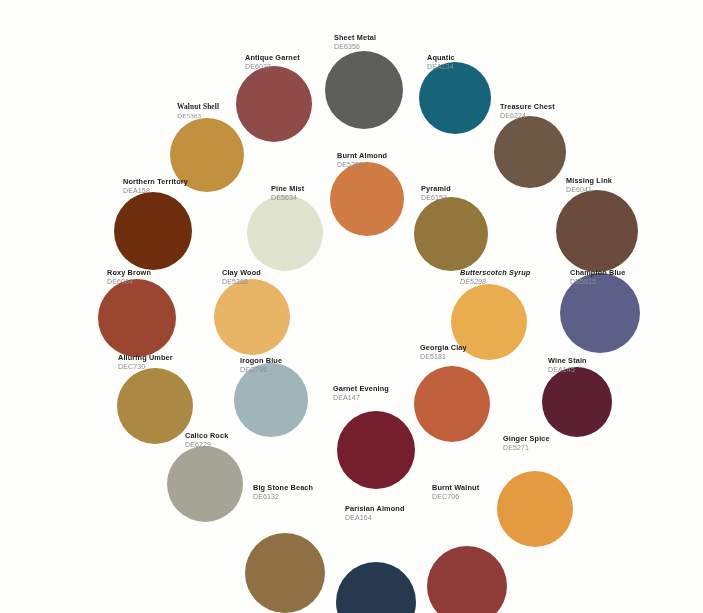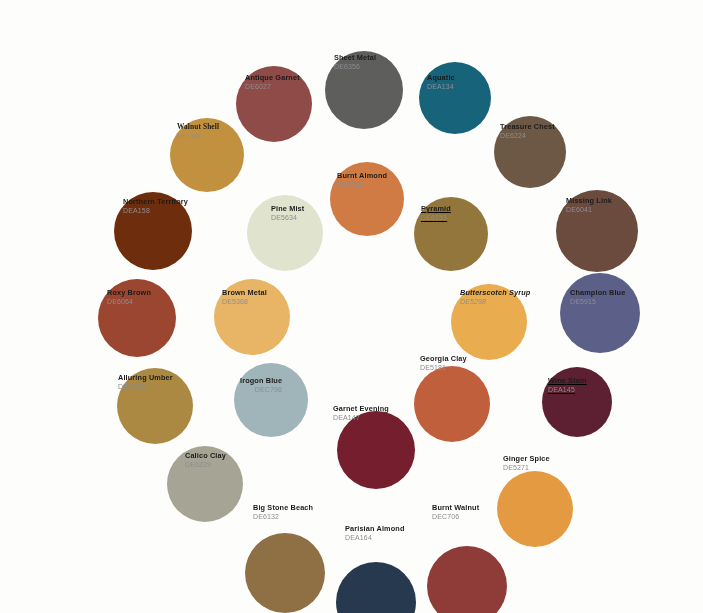--- a/index.html
+++ b/index.html
@@ -21,21 +21,20 @@
     background: #fdfdfc;
   }
   .swatch-group {
     position: absolute;
   }
   .swatch-label {
     position: absolute;
     white-space: nowrap;
     line-height: 1.18;
     user-select: none;
-    margin-top: 20px;
   }
   .swatch-name {
     display: block;
     font-size: 7.3px;
     font-weight: bold;
     color: #1c1c1c;
     letter-spacing: 0.02em;
   }
   .swatch-code {
     display: block;
@@ -106,21 +105,21 @@
     </div>
     <div class="swatch-group">
       <div class="swatch-dot" style="left: 247px; top: 195px; width: 76px; height: 76px; background: rgb(224, 227, 205);"></div>
       <div class="swatch-label" style="left: 271px; top: 185px;">
         <span class="swatch-name">Pine Mist</span>
         <span class="swatch-code">DE5634</span>
       </div>
     </div>
     <div class="swatch-group">
       <div class="swatch-dot" style="left: 414px; top: 197px; width: 74px; height: 74px; background: rgb(147, 118, 59);"></div>
-      <div class="swatch-label" style="left: 421px; top: 185px; text-decoration: underline;">
+      <div class="swatch-label" style="left: 421px; top: 185px;">
         <span class="swatch-name">Pyramid</span>
         <span class="swatch-code">DE6153</span>
       </div>
     </div>
     <div class="swatch-group">
       <div class="swatch-dot" style="left: 556px; top: 190px; width: 82px; height: 82px; background: rgb(106, 75, 61);"></div>
       <div class="swatch-label" style="left: 566px; top: 177px;">
         <span class="swatch-name">Missing Link</span>
         <span class="swatch-code">DE6041</span>
       </div>
@@ -128,21 +127,21 @@
     <div class="swatch-group">
       <div class="swatch-dot" style="left: 98px; top: 279px; width: 78px; height: 78px; background: rgb(155, 70, 48);"></div>
       <div class="swatch-label" style="left: 107px; top: 269px;">
         <span class="swatch-name">Roxy Brown</span>
         <span class="swatch-code">DE6064</span>
       </div>
     </div>
     <div class="swatch-group">
       <div class="swatch-dot" style="left: 214px; top: 279px; width: 76px; height: 76px; background: rgb(232, 181, 103);"></div>
       <div class="swatch-label" style="left: 222px; top: 269px;">
-        <span class="swatch-name">Brown Metal</span>
+        <span class="swatch-name">Clay Wood</span>
         <span class="swatch-code">DE5368</span>
       </div>
     </div>
     <div class="swatch-group">
       <div class="swatch-dot" style="left: 451px; top: 284px; width: 76px; height: 76px; background: rgb(233, 172, 79);"></div>
       <div class="swatch-label" style="left: 460px; top: 269px; font-style: italic;">
         <span class="swatch-name">Butterscotch Syrup</span>
         <span class="swatch-code">DE5298</span>
       </div>
     </div>
@@ -155,50 +154,50 @@
     </div>
     <div class="swatch-group">
       <div class="swatch-dot" style="left: 117px; top: 368px; width: 76px; height: 76px; background: rgb(172, 137, 67);"></div>
       <div class="swatch-label" style="left: 118px; top: 354px;">
         <span class="swatch-name">Alluring Umber</span>
         <span class="swatch-code">DEC730</span>
       </div>
     </div>
     <div class="swatch-group">
       <div class="swatch-dot" style="left: 234px; top: 363px; width: 74px; height: 74px; background: rgb(159, 181, 185);"></div>
-      <div class="swatch-label" style="left: 240px; top: 357px; text-align: right;">
+      <div class="swatch-label" style="left: 240px; top: 357px;">
         <span class="swatch-name">Irogon Blue</span>
         <span class="swatch-code">DEC796</span>
       </div>
     </div>
     <div class="swatch-group">
       <div class="swatch-dot" style="left: 414px; top: 366px; width: 76px; height: 76px; background: rgb(192, 95, 59);"></div>
-      <div class="swatch-label" style="left: 420px; top: 335px;">
+      <div class="swatch-label" style="left: 420px; top: 344px;">
         <span class="swatch-name">Georgia Clay</span>
         <span class="swatch-code">DE5181</span>
       </div>
     </div>
     <div class="swatch-group">
       <div class="swatch-dot" style="left: 542px; top: 367px; width: 70px; height: 70px; background: rgb(93, 31, 50);"></div>
-      <div class="swatch-label" style="left: 548px; top: 357px; text-decoration: underline;">
+      <div class="swatch-label" style="left: 548px; top: 357px;">
         <span class="swatch-name">Wine Stain</span>
         <span class="swatch-code">DEA145</span>
       </div>
     </div>
     <div class="swatch-group">
       <div class="swatch-dot" style="left: 337px; top: 411px; width: 78px; height: 78px; background: rgb(117, 31, 46);"></div>
       <div class="swatch-label" style="left: 333px; top: 385px;">
         <span class="swatch-name">Garnet Evening</span>
         <span class="swatch-code">DEA147</span>
       </div>
     </div>
     <div class="swatch-group">
       <div class="swatch-dot" style="left: 167px; top: 446px; width: 76px; height: 76px; background: rgb(166, 164, 148);"></div>
       <div class="swatch-label" style="left: 185px; top: 432px;">
-        <span class="swatch-name">Calico Clay</span>
+        <span class="swatch-name">Calico Rock</span>
         <span class="swatch-code">DE6229</span>
       </div>
     </div>
     <div class="swatch-group">
       <div class="swatch-dot" style="left: 497px; top: 471px; width: 76px; height: 76px; background: rgb(228, 154, 64);"></div>
       <div class="swatch-label" style="left: 503px; top: 435px;">
         <span class="swatch-name">Ginger Spice</span>
         <span class="swatch-code">DE5271</span>
       </div>
     </div>

